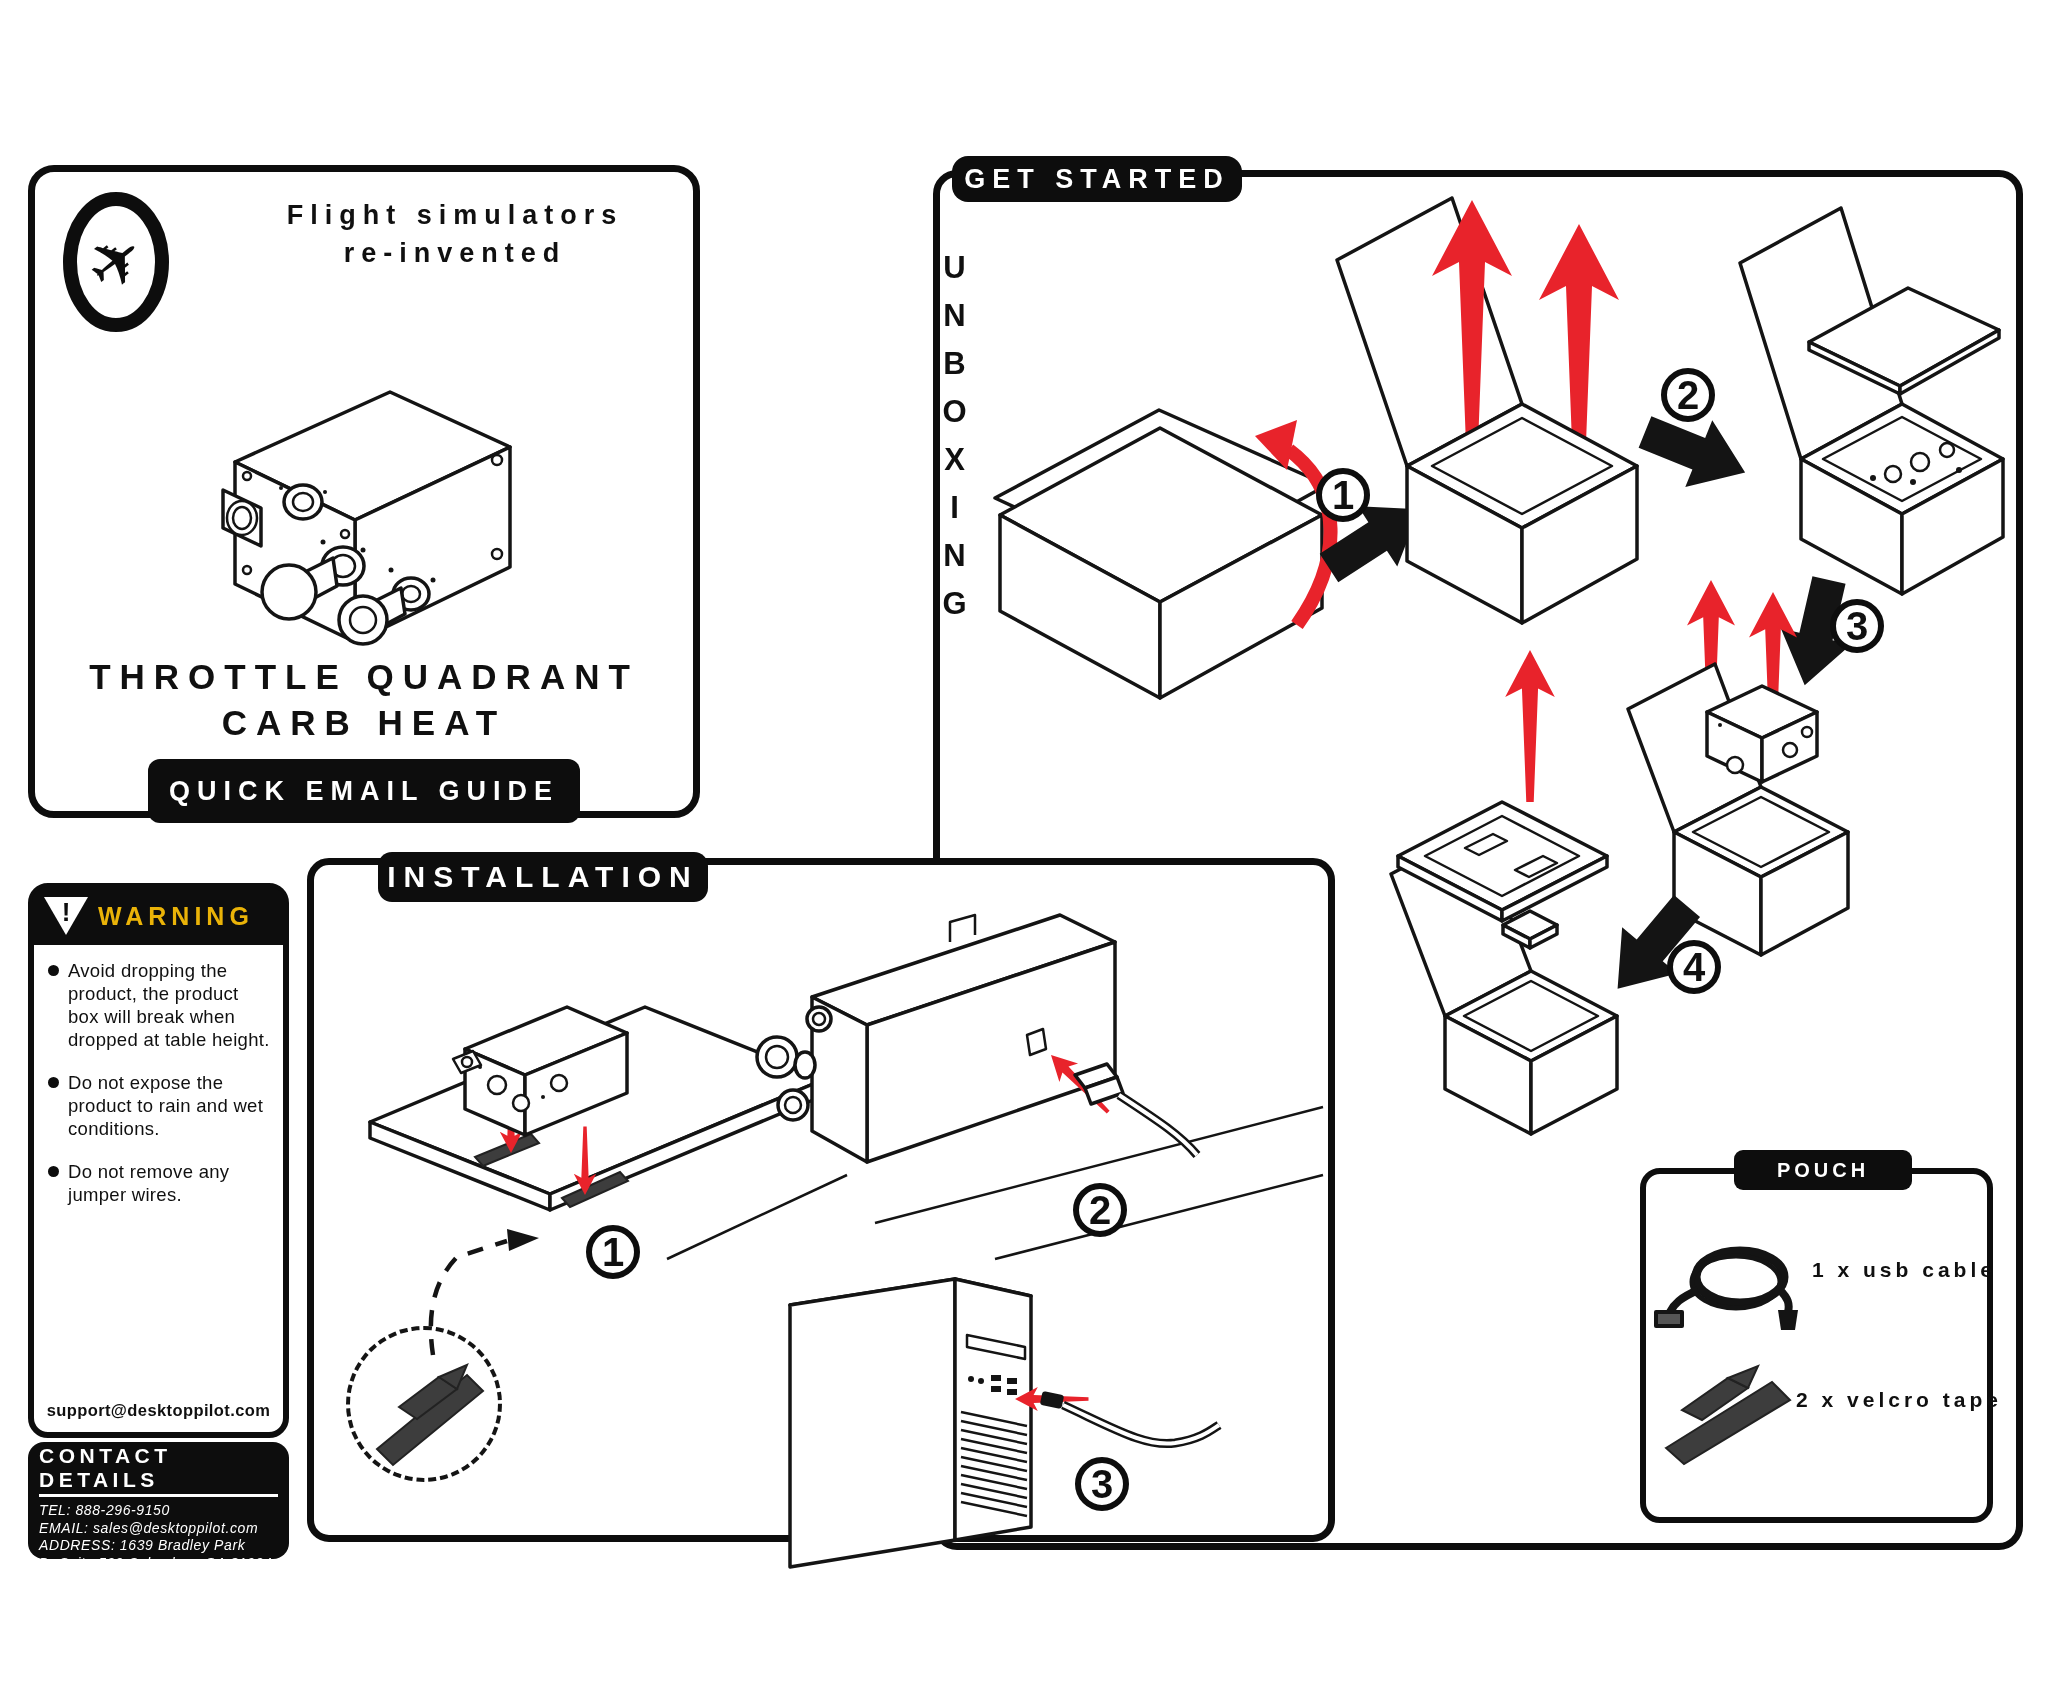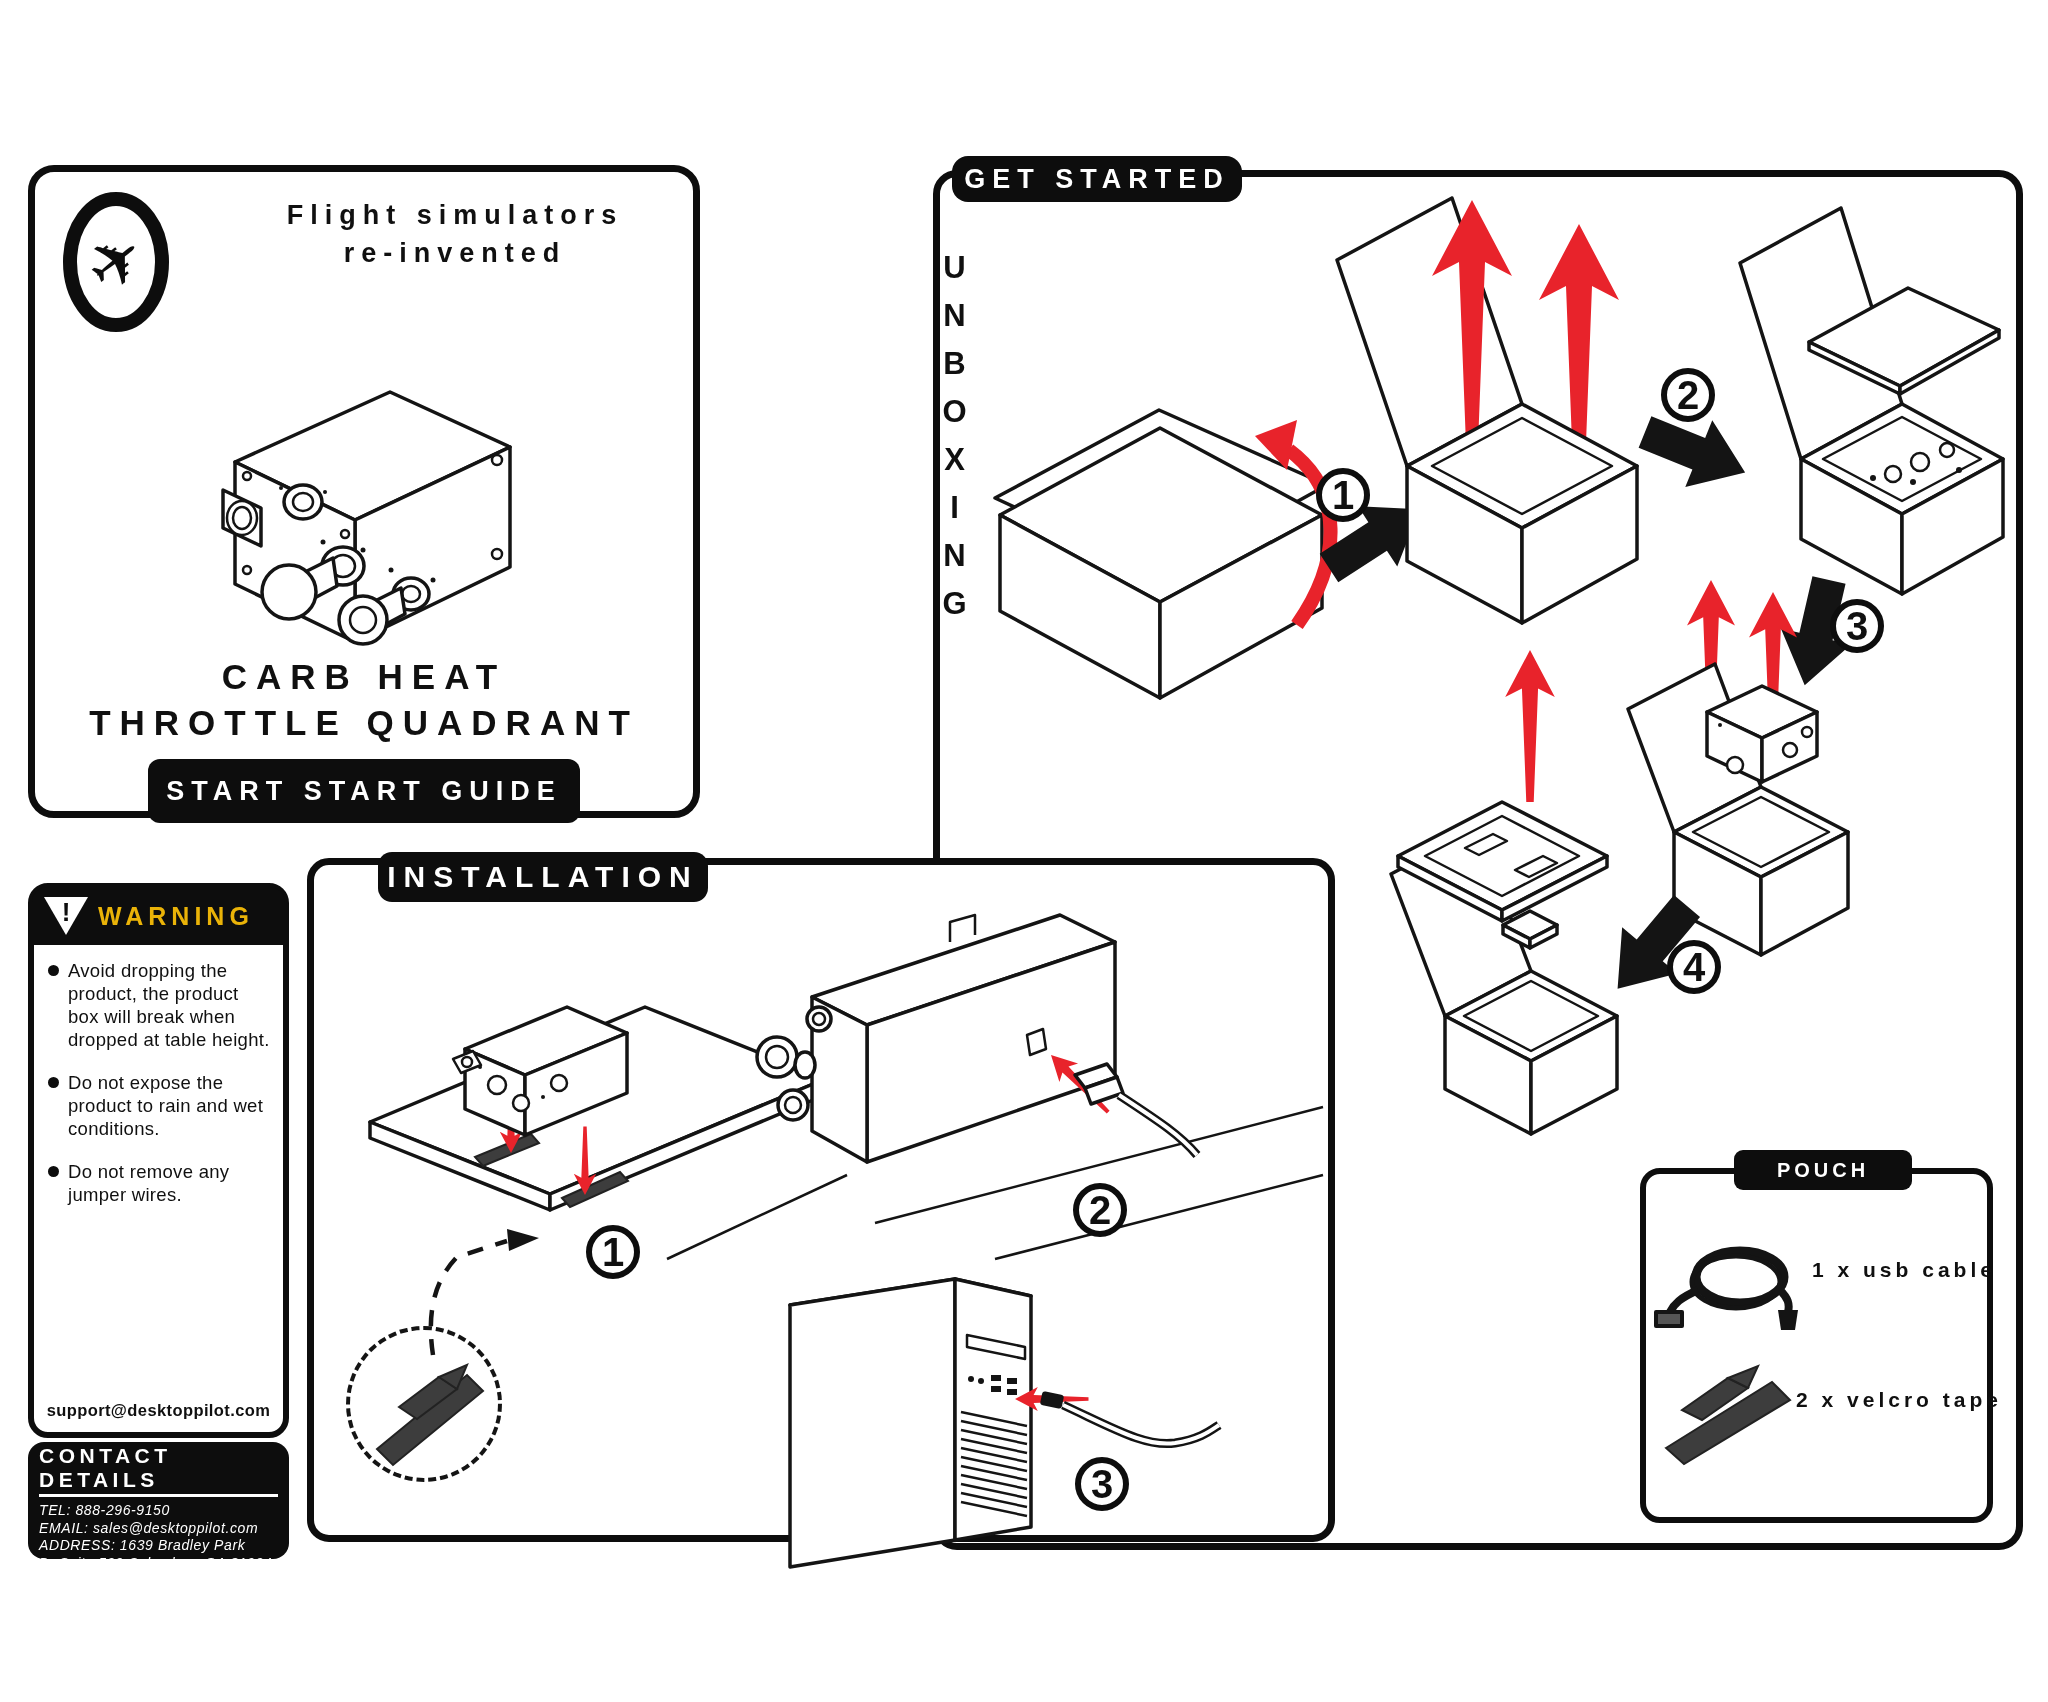--- a/index.html
+++ b/index.html
@@ -110,24 +110,24 @@
       <ellipse class="ink" cx="206" cy="252" rx="18" ry="16"></ellipse>
       <ellipse class="ink2" cx="206" cy="252" rx="9" ry="8"></ellipse>
       <polygon class="ink" points="164,262 196,246 200,272 170,288"></polygon>
       <circle class="ink" cx="158" cy="278" r="24"></circle>
       <circle class="ink2" cx="158" cy="278" r="13"></circle>
       <circle class="blk" cx="186" cy="228" r="2.5"></circle>
         <circle class="blk" cx="228" cy="238" r="2.5"></circle>
     </svg>
 
     <div id="brand-title">
+      <div>THROTTLE QUADRANT</div>
       <div>CARB HEAT</div>
-      <div>THROTTLE QUADRANT</div>
     </div>
-    <div class="banner" id="qsg-banner">START START GUIDE</div>
+    <div class="banner" id="qsg-banner">QUICK EMAIL GUIDE</div>
   </div>
 
   <div class="panel" id="warning-panel">
     <div id="warning-header">
       <div class="tri">!</div>
       <div id="warning-title">WARNING</div>
     </div>
     <div id="warning-body">
       <div class="bullet-item">
         <span class="bullet-dot"></span>

